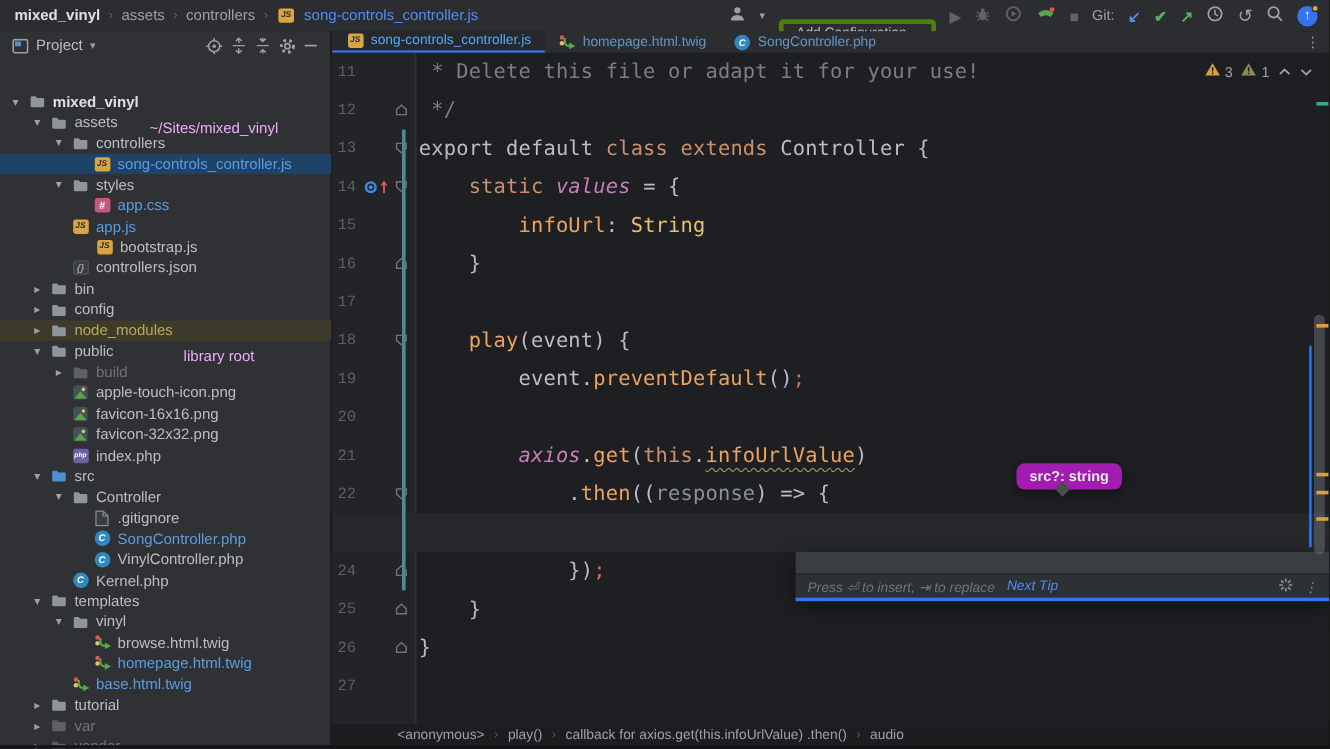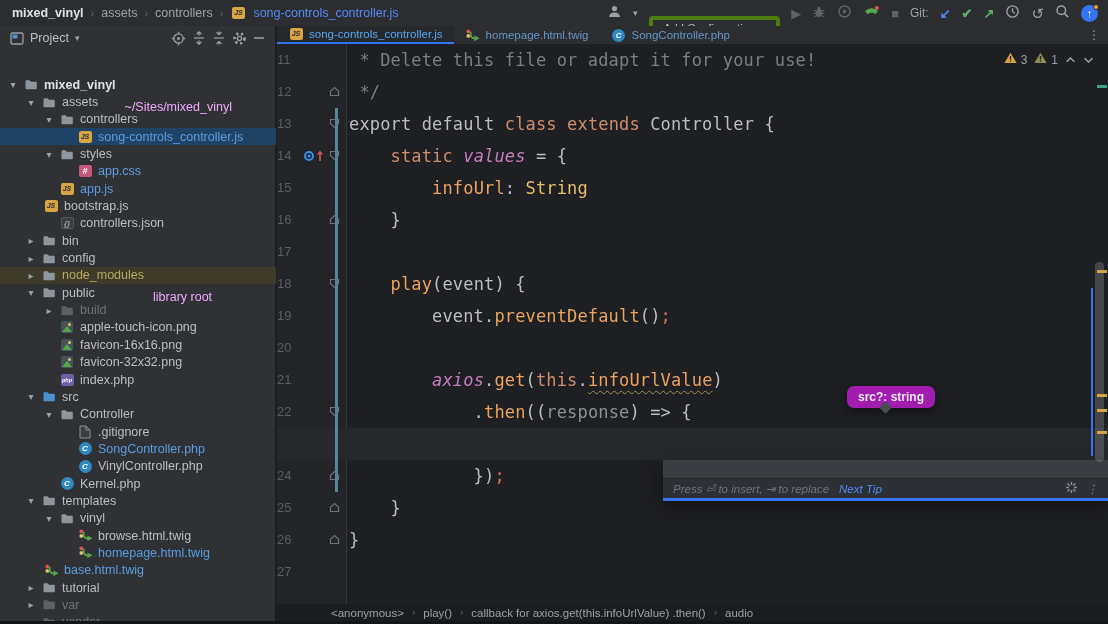--- a/index.html
+++ b/index.html
@@ -67,22 +67,22 @@
             display:flex; align-items:stretch; }
   .tab { display:flex; align-items:center; gap:5px; padding:0 11px; font-size:11.5px; color:#6496c5; }
   .tab.active { color:#56a8f5; background:#26282b; border-bottom:2.5px solid #3574f0; }
   .tab-more { margin-left:auto; color:#9da0a8; font-size:12px; display:flex; align-items:center; padding:0 8px; }
 
   .editor { position:absolute; left:277px; top:44px; width:831px; height:560px; background:#1e1f22; overflow:hidden; }
   .gutterbg { position:absolute; left:0; top:0; width:70px; height:560px; background:#222428; border-right:1px solid #33363a; }
   .curline { position:absolute; left:0; width:831px; height:32px; background:#26282c; }
   .vcsbar { position:absolute; left:58px; width:3px; background:#4f8a99; }
   .crow { position:absolute; left:0; width:831px; height:32px; }
-  .lnum { position:absolute; left:0; top:0; width:24px; height:32px; line-height:32px; text-align:left;
-          font-family:Liberation Sans, sans-serif; font-size:13px; color:#5a5f66; }
+  .lnum { position:absolute; left:0; top:0; width:24px; height:32px; line-height:32px; text-align:center;
+          font-family:Liberation Mono, monospace; font-size:13px; color:#5a5f66; }
   .lnum.cur { color:#a9aeb5; }
   .foldm { position:absolute; left:52px; top:10px; }
   .gicon { position:absolute; left:26px; top:9px; }
   .ctext { position:absolute; left:72px; top:0; height:32px; line-height:32px; white-space:pre;
            font-family:"DejaVu Sans Mono", monospace; font-size:17px; letter-spacing:.15px; }
   .w { color:#bcbec4; } .c { color:#7a7e85; } .k { color:#cf8e6d; } .f { color:#eba35f; }
   .y { color:#e8bf6a; } .p { color:#c77dbb; font-style:italic; } .s { color:#d5695c; }
   .g { color:#8b9198; } .wb { color:#dde0e4; font-weight:600; }
   .u { color:#eba35f; text-decoration:underline wavy #9d9457 1px; text-underline-offset:4px; }
   .pm { background:#365b44; color:#f09355; font-weight:600; }
@@ -281,21 +281,21 @@
           </span>
           <span class="t-lbl mod">app.css</span>
         </div>
         <div class="trow" style="padding-left: 44px;">
           <span class="arrow"></span>
           <span class="icn i-js">
             <i class="bx bjs">JS</i>
           </span>
           <span class="t-lbl mod">app.js</span>
         </div>
-        <div class="trow" style="padding-left: 28px;">
+        <div class="trow" style="padding-left: 64px;">
           <span class="arrow"></span>
           <span class="icn i-js">
             <i class="bx bjs">JS</i>
           </span>
           <span class="t-lbl ">bootstrap.js</span>
         </div>
         <div class="trow" style="padding-left: 44px;">
           <span class="arrow"></span>
           <span class="icn i-json">
             <i class="bx bjson">{}</i>
@@ -460,21 +460,21 @@
           <span class="icn i-twig">
             <svg width="15" height="15" viewBox="0 0 16 16">
               <circle cx="3.5" cy="3.5" r="2" fill="#e05555"></circle>
               <circle cx="3.5" cy="8.5" r="2" fill="#e8bf6a"></circle>
               <path d="M6 4v3a4 4 0 0 0 4 4h1" fill="none" stroke="#57a64a" stroke-width="2"></path>
               <path d="M10 8l5.5 3-5.5 3z" fill="#57a64a"></path>
             </svg>
           </span>
           <span class="t-lbl mod">homepage.html.twig</span>
         </div>
-        <div class="trow" style="padding-left: 28px;">
+        <div class="trow" style="padding-left: 44px;">
           <span class="arrow"></span>
           <span class="icn i-twig">
             <svg width="15" height="15" viewBox="0 0 16 16">
               <circle cx="3.5" cy="3.5" r="2" fill="#e05555"></circle>
               <circle cx="3.5" cy="8.5" r="2" fill="#e8bf6a"></circle>
               <path d="M6 4v3a4 4 0 0 0 4 4h1" fill="none" stroke="#57a64a" stroke-width="2"></path>
               <path d="M10 8l5.5 3-5.5 3z" fill="#57a64a"></path>
             </svg>
           </span>
           <span class="t-lbl mod">base.html.twig</span>

